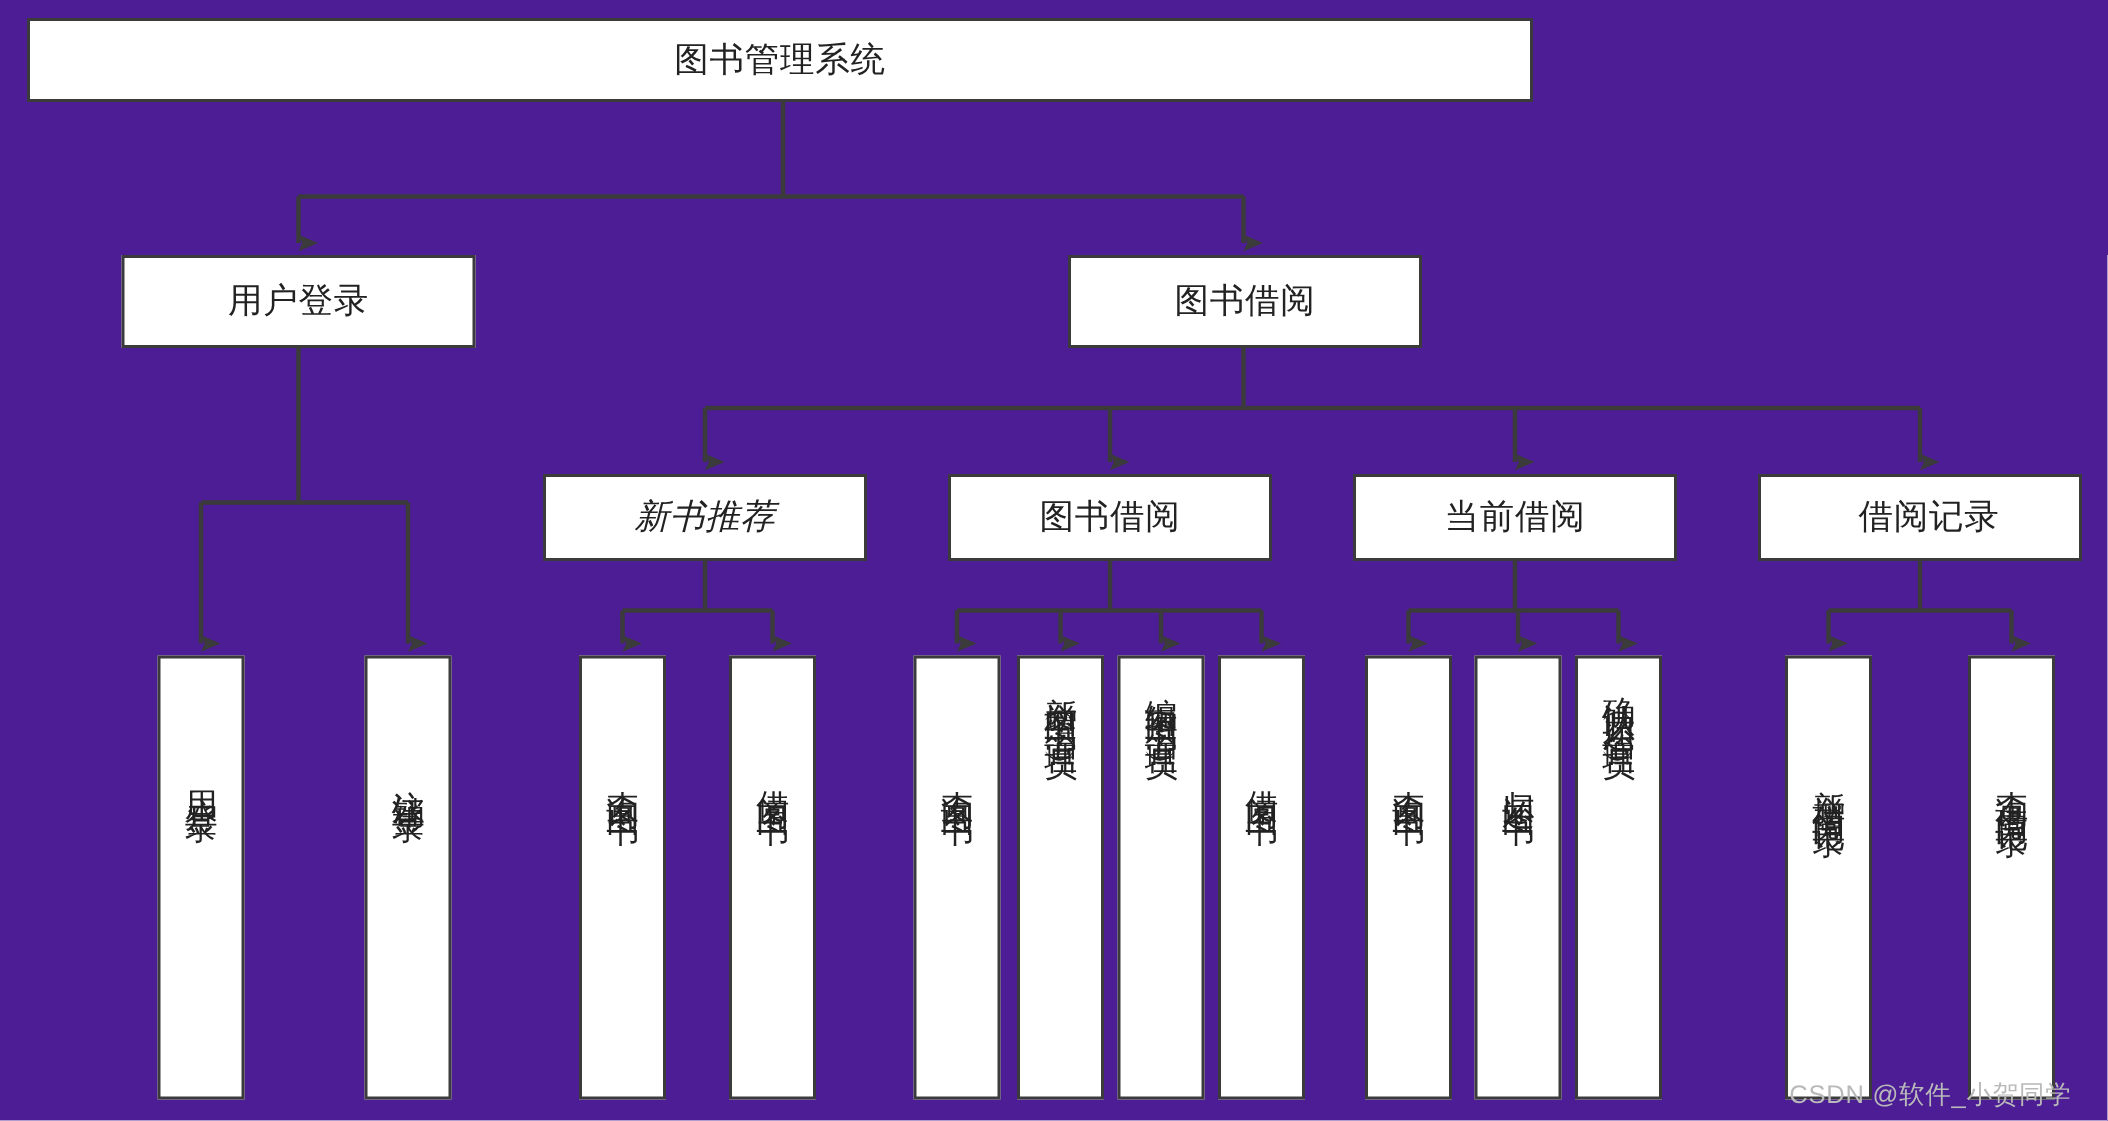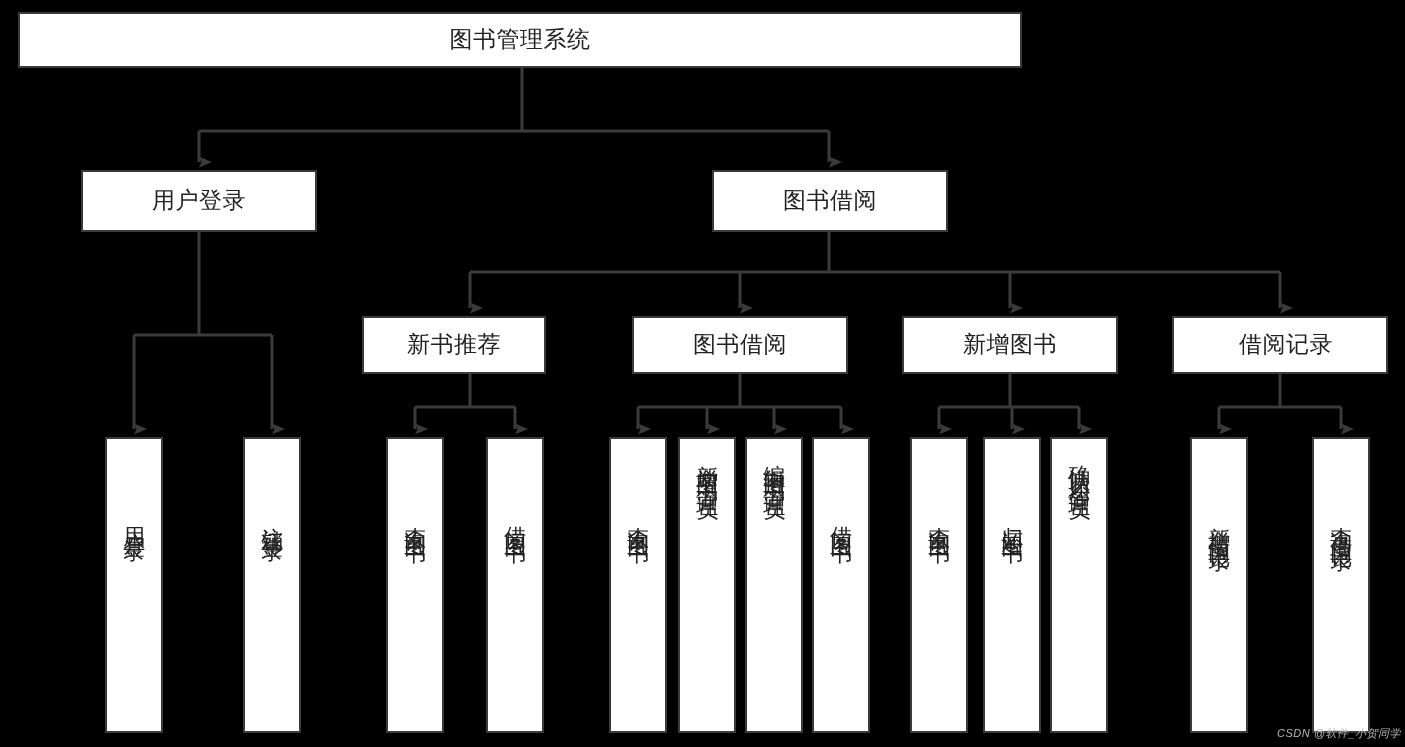--- a/index.html
+++ b/index.html
@@ -7,21 +7,21 @@
     padding: 0;
     background: #ffffff;
   }
   body {
     font-family: "Liberation Sans", "DejaVu Sans", sans-serif;
   }
   #diagram-root {
     position: relative;
     width: 1405px;
     height: 747px;
-    background: #000000;
+    background: #4c1d95;
     overflow: hidden;
   }
   #edge-layer {
     position: absolute;
     left: 0;
     top: 0;
     width: 1405px;
     height: 747px;
     pointer-events: none;
   }
@@ -59,28 +59,27 @@
     display: block;
   }
   .node.leaf.mid .vlabel {
     margin-top: 64px;
   }
   .node.leaf.tall .vlabel {
     margin-top: 2px;
   }
   #watermark {
     position: absolute;
-    right: 4px;
+    right: 24px;
     bottom: 6px;
-    font-size: 11px;
+    font-size: 17px;
     color: #b9b9b9;
     letter-spacing: 0.5px;
     white-space: nowrap;
     user-select: none;
-    font-style: italic;
   }
 </style>
 </head>
 <body>
 
 <div id="diagram-root">
 
   <svg id="edge-layer" viewBox="0 0 1405 747" width="1405" height="747">
     <defs>
       <marker id="arrow" viewBox="0 0 12 14" refX="5.5" refY="13" markerWidth="12" markerHeight="14" orient="auto-start-reverse" markerUnits="userSpaceOnUse">
@@ -129,23 +128,23 @@
       <path d="M 1219 407 L 1219 429" marker-end="url(#arrow)"></path>
       <path d="M 1341 407 L 1341 429" marker-end="url(#arrow)"></path>
     </g>
   </svg>
 
   <div class="node root h" style="left: 18px; top: 12px; width: 1004px; height: 56px;">图书管理系统</div>
 
   <div class="node h" style="left: 81px; top: 170px; width: 236px; height: 62px;">用户登录</div>
   <div class="node h" style="left: 712px; top: 170px; width: 236px; height: 62px;">图书借阅</div>
 
-  <div class="node h" style="left: 362px; top: 316px; width: 184px; height: 58px;">新书推荐</div>
+  <div class="node h" style="left: 362px; top: 316px; width: 216px; height: 58px; font-style: italic;">新书推荐</div>
   <div class="node h" style="left: 632px; top: 316px; width: 216px; height: 58px;">图书借阅</div>
-  <div class="node h" style="left: 902px; top: 316px; width: 216px; height: 58px;">新增图书</div>
+  <div class="node h" style="left: 902px; top: 316px; width: 216px; height: 58px;">当前借阅</div>
   <div class="node h" style="left: 1172px; top: 316px; width: 216px; height: 58px; padding-left: 12px;">借阅记录</div>
 
   <div class="node leaf mid" style="left: 105px; top: 437px; width: 58px; height: 296px;">
     <span class="vlabel">用户登录</span>
   </div>
   <div class="node leaf mid" style="left: 243px; top: 437px; width: 58px; height: 296px;">
     <span class="vlabel">注销登录</span>
   </div>
   <div class="node leaf mid" style="left: 386px; top: 437px; width: 58px; height: 296px;">
     <span class="vlabel">查询图书</span>

